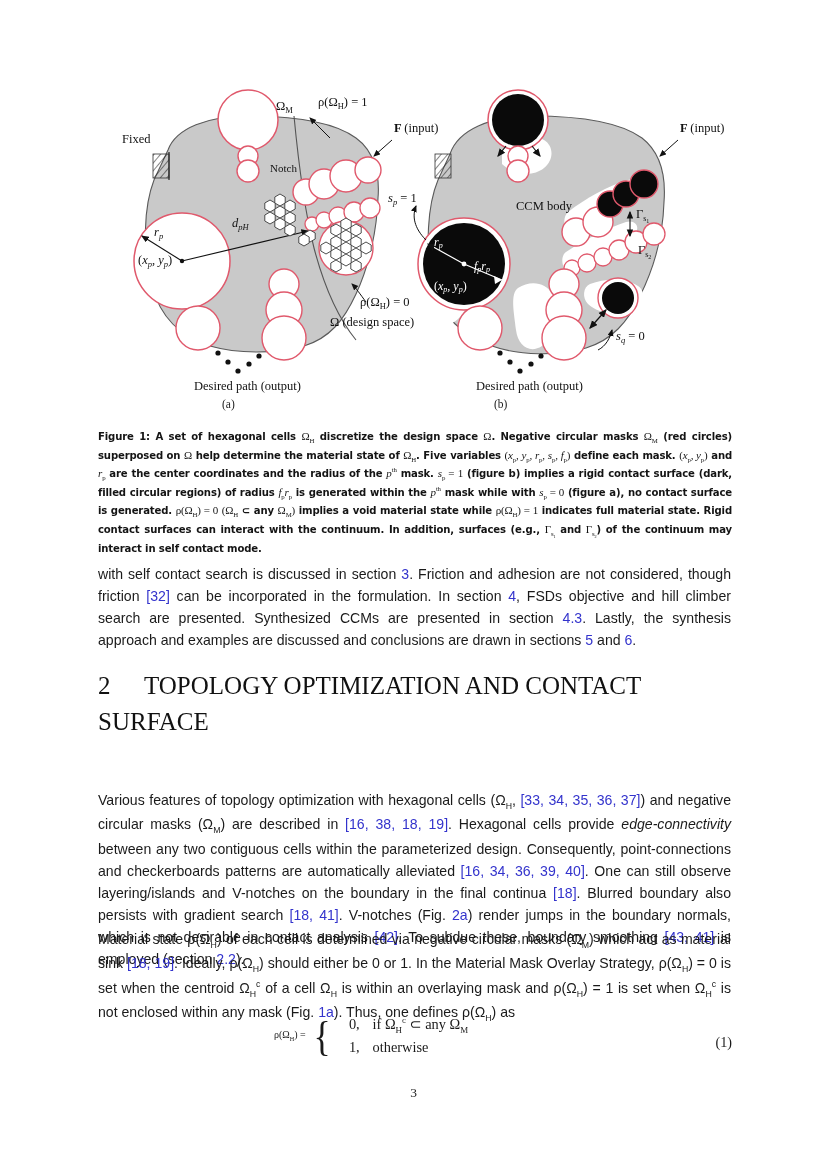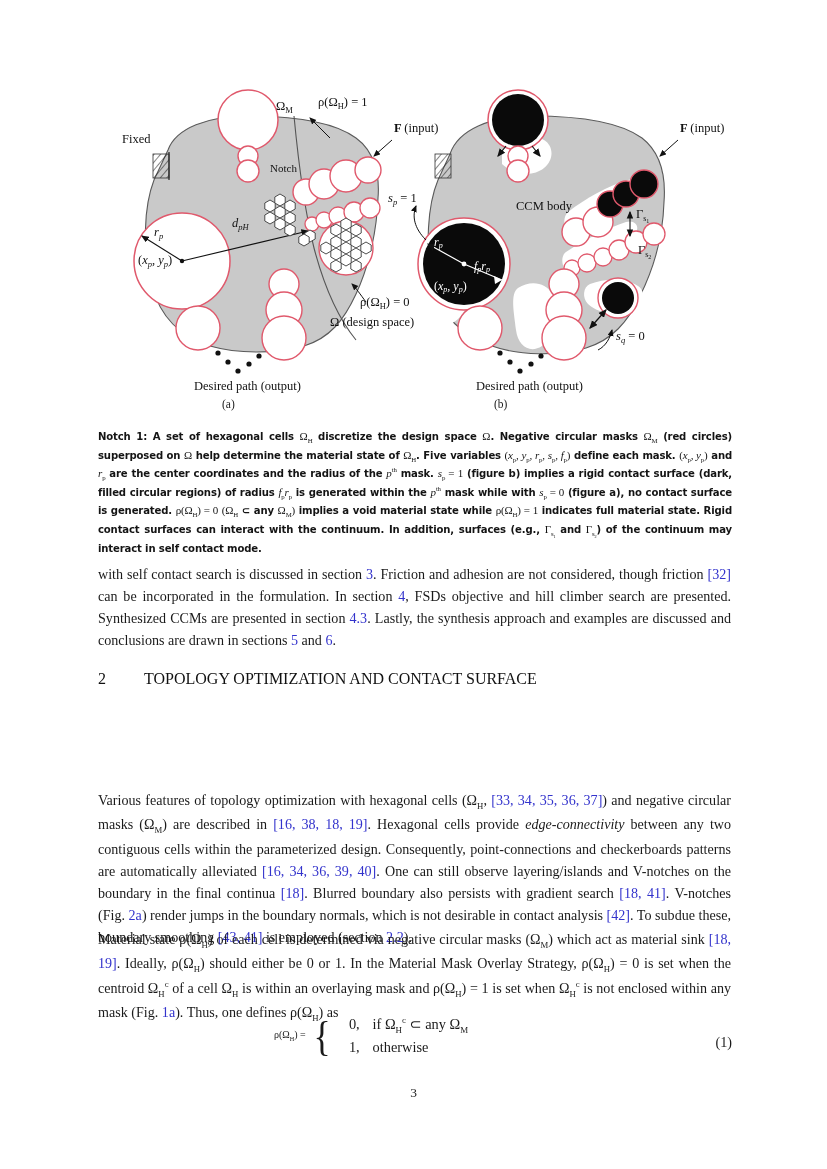--- a/index.html
+++ b/index.html
@@ -71,37 +71,37 @@
 
   
   .para {
     position: absolute;
     left: 98px;
     width: 633px;
     font-size: 14.1px;
     line-height: 1.565;
     text-align: justify;
     color: #1a1a1a;
-    font-family: Liberation Serif, serif;
+    font-family: Liberation Sans, sans-serif;
   }
   .para.p1 { top: 563px; }
   .para.p2 { top: 750px; margin-top: 39px; }
   .para.p3 { top: 928px; }
 
   .ref { color: #3333cc; }
   .it { font-style: italic; }
 
   
   .section-head {
     position: absolute;
     left: 98px;
     top: 668px;
     width: 634px;
     font-family: "Liberation Serif", serif;
-    font-size: 16px;
+    font-size: 25px;
     line-height: 1.42;
     color: #111;
   }
   .section-head .num {
     display: inline-block;
     width: 46px;
   }
   .section-head .txt {
     display: inline;
   }
@@ -375,21 +375,21 @@
       </g>
     </svg>
   </div>
 
   <div class="subcaptions">
     <span class="subcap a">(a)</span>
     <span class="subcap b">(b)</span>
   </div>
 
   <div class="caption">
-    <span>Notch 1:</span>
+    <span>Figure 1:</span>
     <span>
       A set of hexagonal cells <span class="reg">Ω<sub class="sm">H</sub></span> discretize the design space <span class="reg">Ω</span>. Negative circular masks <span class="reg">Ω<sub class="sm">M</sub></span> (red circles) superposed on <span class="reg">Ω</span> help determine the material state of <span class="reg">Ω<sub class="sm">H</sub></span>. Five variables <span class="reg">(<span class="mi">x</span><sub class="sm mi">p</sub>, <span class="mi">y</span><sub class="sm mi">p</sub>, <span class="mi">r</span><sub class="sm mi">p</sub>, <span class="mi">s</span><sub class="sm mi">p</sub>, <span class="mi">f</span><sub class="sm mi">p</sub>)</span> define each mask. <span class="reg">(<span class="mi">x</span><sub class="sm mi">p</sub>, <span class="mi">y</span><sub class="sm mi">p</sub>)</span> and <span class="reg"><span class="mi">r</span><sub class="sm mi">p</sub></span> are the center coordinates and the radius of the <span class="reg"><span class="mi">p</span><sup class="sm">th</sup></span> mask. <span class="reg"><span class="mi">s</span><sub class="sm mi">p</sub> = 1</span> (figure b) implies a rigid contact surface (dark, filled circular regions) of radius <span class="reg"><span class="mi">f</span><sub class="sm mi">p</sub><span class="mi">r</span><sub class="sm mi">p</sub></span> is generated within the <span class="reg"><span class="mi">p</span><sup class="sm">th</sup></span> mask while with <span class="reg"><span class="mi">s</span><sub class="sm mi">p</sub> = 0</span> (figure a), no contact surface is generated. <span class="reg">ρ(Ω<sub class="sm">H</sub>) = 0</span> <span class="reg">(Ω<sub class="sm mi">H</sub></span> ⊂ any <span class="reg">Ω<sub class="sm mi">M</sub>)</span> implies a void material state while <span class="reg">ρ(Ω<sub class="sm">H</sub>) = 1</span> indicates full material state. Rigid contact surfaces can interact with the continuum. In addition, surfaces (e.g., <span class="reg">Γ<sub class="sm mi">s<sub class="sm">1</sub></sub></span> and <span class="reg">Γ<sub class="sm mi">s<sub class="sm">2</sub></sub></span>) of the continuum may interact in self contact mode.
     </span>
   </div>
 
   <div class="para p1">
     with self contact search is discussed in section <span class="ref">3</span>. Friction and adhesion are not considered, though friction <span class="ref">[32]</span> can be incorporated in the formulation. In section <span class="ref">4</span>, FSDs objective and hill climber search are presented. Synthesized CCMs are presented in section <span class="ref">4.3</span>. Lastly, the synthesis approach and examples are discussed and conclusions are drawn in sections <span class="ref">5</span> and <span class="ref">6</span>.
   </div>
 
   <div class="section-head">

